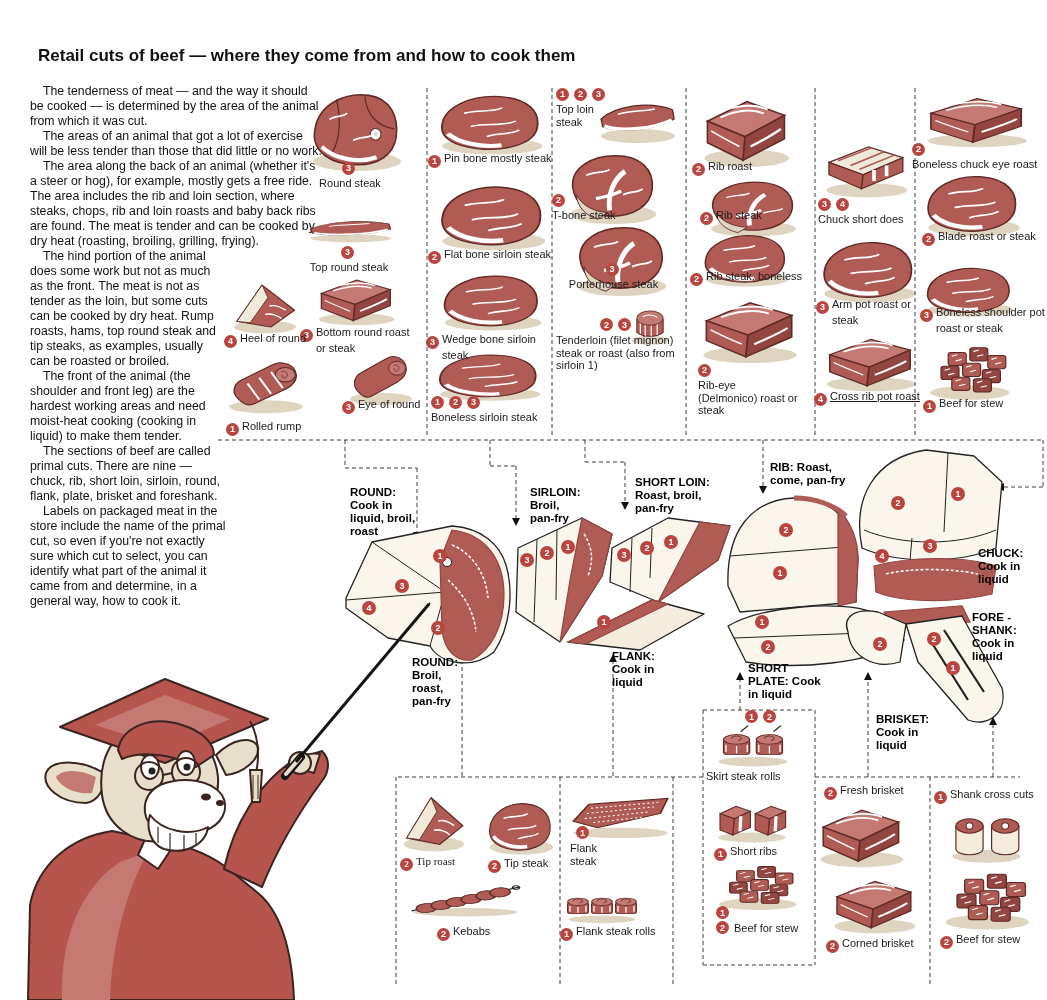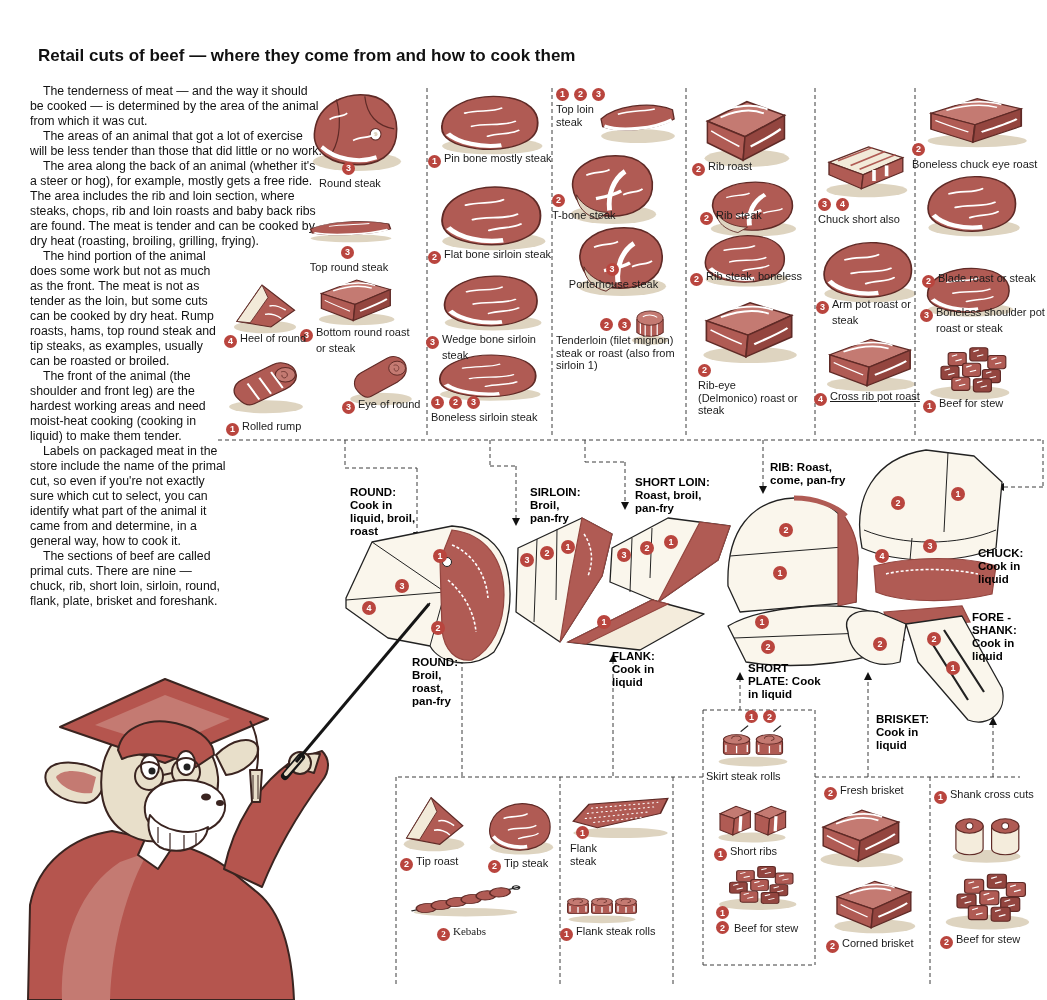--- a/index.html
+++ b/index.html
@@ -29,22 +29,22 @@
 <body>
 
 <div class="stage">
   <h2 class="subtitle">Retail cuts of beef — where they come from and how to cook them</h2>
   <div class="intro" id="intro">
       <p class="">The tenderness of meat — and the way it should be cooked — is determined by the area of the animal from which it was cut.</p>
       <p class="">The areas of an animal that got a lot of exercise will be less tender than those that did little or no work.</p>
       <p class="">The area along the back of an animal (whether it's a steer or hog), for example, mostly gets a free ride. The area includes the rib and loin section, where steaks, chops, rib and loin roasts and baby back ribs are found. The meat is tender and can be cooked by dry heat (roasting, broiling, grilling, frying).</p>
       <p class="narrow">The hind portion of the animal does some work but not as much as the front. The meat is not as tender as the loin, but some cuts can be cooked by dry heat. Rump roasts, hams, top round steak and tip steaks, as examples, usually can be roasted or broiled.</p>
       <p class="narrow">The front of the animal (the shoulder and front leg) are the hardest working areas and need moist-heat cooking (cooking in liquid) to make them tender.</p>
+      <p class="narrow">The sections of beef are called primal cuts. There are nine — chuck, rib, short loin, sirloin, round, flank, plate, brisket and foreshank.</p>
       <p class="narrow">Labels on packaged meat in the store include the name of the primal cut, so even if you're not exactly sure which cut to select, you can identify what part of the animal it came from and determine, in a general way, how to cook it.</p>
-      <p class="narrow">The sections of beef are called primal cuts. There are nine — chuck, rib, short loin, sirloin, round, flank, plate, brisket and foreshank.</p>
     </div>
   <div id="cuts-layer">
       <div class="cut-img" style="left: 306px; top: 88px; width: 98px; height: 84px;">
         <svg viewBox="0 0 100 80" preserveAspectRatio="none">
           <ellipse cx="52" cy="70" rx="45" ry="9" fill="#ded4c0"></ellipse>
           <path d="M9,40C13,14 42,4 64,7C86,10 95,27 92,47C89,64 74,73 52,73C28,73 5,62 9,40Z" fill="#b05b54" stroke="#5f2a26" stroke-width="1.6"></path>
           <path d="M31,11C36,28 35,48 27,61M60,8C62,25 72,36 90,39" stroke="#5f2a26" stroke-width="1.2" fill="none"></path>
           <path d="M16,56C30,68 54,72 72,66" stroke="#fff" stroke-width="4" fill="none"></path>
           <circle cx="71" cy="44" r="5.5" fill="#fff" stroke="#5f2a26"></circle>
           <circle cx="71" cy="44" r="2" fill="#ded4c0"></circle>
@@ -250,21 +250,21 @@
           <path d="M10,34L54,14L92,28L48,50Z" fill="#f2ead9" stroke="#5f2a26" stroke-width="1.5"></path>
           <path d="M20,32L58,15M34,38L72,20M44,43L84,24" stroke="#b05b54" stroke-width="2"></path>
           <path d="M10,34L10,50L46,68L48,50Z" fill="#b05b54" stroke="#5f2a26" stroke-width="1.5"></path>
           <path d="M48,50L46,68L92,46L92,28Z" fill="#b05b54" stroke="#5f2a26" stroke-width="1.5"></path>
           <path d="M60,58L60,44M74,52L74,38" stroke="#fff" stroke-width="4"></path>
         </svg>
       </div>
       <div class="cut-label" style="left: 818px; top: 198px; width: 100px;"><div class="mrow">
           <span class="badge">3</span>
           <span class="badge">4</span>
-        </div><span>Chuck short also</span></div>
+        </div><span>Chuck short does</span></div>
       <div class="cut-img" style="left: 816px; top: 236px; width: 104px; height: 68px;">
         <svg viewBox="0 0 100 80" preserveAspectRatio="none">
           <ellipse cx="52" cy="68" rx="44" ry="10" fill="#ded4c0"></ellipse>
           <path d="M8,42C10,20 34,6 58,8C84,10 95,27 91,48C87,66 62,75 38,71C17,67 6,58 8,42Z" fill="#b05b54" stroke="#5f2a26" stroke-width="1.6"></path>
           <path d="M13,53C22,64 42,70 60,67" stroke="#fff" stroke-width="5" fill="none"></path>
           <path d="M28,28C40,24 52,27 60,22M34,44C46,40 62,44 72,38M48,56C58,52 68,54 75,49" stroke="#fff" stroke-width="2" fill="none" stroke-linecap="round"></path>
         </svg>
       </div>
       <div class="cut-label hang" style="left: 816px; top: 298px; width: 100px;"><span class="badge">3</span><span>Arm pot roast or steak</span></div>
       <div class="cut-img" style="left: 820px; top: 330px; width: 98px; height: 62px;">
@@ -294,21 +294,21 @@
           <span class="badge">2</span>
         </div><span>Boneless chuck eye roast</span></div>
       <div class="cut-img" style="left: 920px; top: 170px; width: 104px; height: 68px;">
         <svg viewBox="0 0 100 80" preserveAspectRatio="none">
           <ellipse cx="52" cy="68" rx="44" ry="10" fill="#ded4c0"></ellipse>
           <path d="M8,42C10,20 34,6 58,8C84,10 95,27 91,48C87,66 62,75 38,71C17,67 6,58 8,42Z" fill="#b05b54" stroke="#5f2a26" stroke-width="1.6"></path>
           <path d="M13,53C22,64 42,70 60,67" stroke="#fff" stroke-width="5" fill="none"></path>
           <path d="M28,28C40,24 52,27 60,22M34,44C46,40 62,44 72,38M48,56C58,52 68,54 75,49" stroke="#fff" stroke-width="2" fill="none" stroke-linecap="round"></path>
         </svg>
       </div>
-      <div class="cut-label hang" style="left: 922px; top: 230px; width: 108px; margin-top: 42px;"><span class="badge">2</span><span>Blade roast or steak</span></div>
+      <div class="cut-label hang" style="left: 922px; top: 230px; width: 108px;"><span class="badge">2</span><span>Blade roast or steak</span></div>
       <div class="cut-img" style="left: 920px; top: 263px; width: 97px; height: 55px;">
         <svg viewBox="0 0 100 80" preserveAspectRatio="none">
           <ellipse cx="52" cy="68" rx="44" ry="10" fill="#ded4c0"></ellipse>
           <path d="M8,42C10,20 34,6 58,8C84,10 95,27 91,48C87,66 62,75 38,71C17,67 6,58 8,42Z" fill="#b05b54" stroke="#5f2a26" stroke-width="1.6"></path>
           <path d="M13,53C22,64 42,70 60,67" stroke="#fff" stroke-width="5" fill="none"></path>
           <path d="M28,28C40,24 52,27 60,22M34,44C46,40 62,44 72,38M48,56C58,52 68,54 75,49" stroke="#fff" stroke-width="2" fill="none" stroke-linecap="round"></path>
         </svg>
       </div>
       <div class="cut-label hang" style="left: 920px; top: 306px; width: 118px;"><span class="badge">3</span><span>Boneless shoulder pot roast or steak</span></div>
       <div class="cut-img" style="left: 923px; top: 340px; width: 90px; height: 62px;">
@@ -334,21 +334,21 @@
       </div>
       <div class="cut-label hang" style="left: 923px; top: 397px; width: 105px;"><span class="badge">1</span><span>Beef for stew</span></div>
       <div class="cut-img" style="left: 398px; top: 790px; width: 72px; height: 62px;">
         <svg viewBox="0 0 100 80" preserveAspectRatio="none">
           <ellipse cx="50" cy="70" rx="42" ry="9" fill="#ded4c0"></ellipse>
           <path d="M12,62L46,10L90,46L58,70Z" fill="#b05b54" stroke="#5f2a26" stroke-width="1.6"></path>
           <path d="M12,62L46,10L54,28L30,64Z" fill="#f2ead9" stroke="#5f2a26" stroke-width="1.2"></path>
           <path d="M56,40C64,38 72,42 78,46M50,52C58,50 68,54 72,58" stroke="#fff" stroke-width="2" fill="none"></path>
         </svg>
       </div>
-      <div class="cut-label hang" style="left: 400px; top: 855px; width: 85px;"><span class="badge">2</span><span>Tip roast</span></div>
+      <div class="cut-label hang" style="left: 400px; top: 855px; width: 85px; font-family: Liberation Serif, serif;"><span class="badge">2</span><span>Tip roast</span></div>
       <div class="cut-img" style="left: 484px; top: 798px; width: 72px; height: 58px;">
         <svg viewBox="0 0 100 80" preserveAspectRatio="none">
           <ellipse cx="52" cy="68" rx="44" ry="10" fill="#ded4c0"></ellipse>
           <path d="M8,42C10,20 34,6 58,8C84,10 95,27 91,48C87,66 62,75 38,71C17,67 6,58 8,42Z" fill="#b05b54" stroke="#5f2a26" stroke-width="1.6"></path>
           <path d="M13,53C22,64 42,70 60,67" stroke="#fff" stroke-width="5" fill="none"></path>
           <path d="M28,28C40,24 52,27 60,22M34,44C46,40 62,44 72,38M48,56C58,52 68,54 75,49" stroke="#fff" stroke-width="2" fill="none" stroke-linecap="round"></path>
         </svg>
       </div>
       <div class="cut-label hang" style="left: 488px; top: 857px; width: 85px;"><span class="badge">2</span><span>Tip steak</span></div>
       <div class="cut-img" style="left: 408px; top: 875px; width: 115px; height: 48px;">
@@ -357,21 +357,21 @@
           <line x1="3" y1="60" x2="97" y2="20" stroke="#222" stroke-width="2"></line>
           <circle cx="94" cy="21" r="3" fill="none" stroke="#222" stroke-width="1.5"></circle>
           <ellipse cx="16" cy="55" rx="9" ry="7.5" fill="#b05b54" stroke="#5f2a26" stroke-width="1.4" transform="rotate(-20 16 55)"></ellipse>
           <ellipse cx="29" cy="50" rx="9" ry="7.5" fill="#b05b54" stroke="#5f2a26" stroke-width="1.4" transform="rotate(-20 29 50)"></ellipse>
           <ellipse cx="42" cy="45" rx="9" ry="7.5" fill="#b05b54" stroke="#5f2a26" stroke-width="1.4" transform="rotate(-20 42 45)"></ellipse>
           <ellipse cx="55" cy="40" rx="9" ry="7.5" fill="#b05b54" stroke="#5f2a26" stroke-width="1.4" transform="rotate(-20 55 40)"></ellipse>
           <ellipse cx="68" cy="34" rx="9" ry="7.5" fill="#b05b54" stroke="#5f2a26" stroke-width="1.4" transform="rotate(-20 68 34)"></ellipse>
           <ellipse cx="80" cy="29" rx="9" ry="7.5" fill="#b05b54" stroke="#5f2a26" stroke-width="1.4" transform="rotate(-20 80 29)"></ellipse>
         </svg>
       </div>
-      <div class="cut-label hang" style="left: 437px; top: 925px; width: 80px; font-family: Liberation Serif, serif;"><span class="badge">2</span><span>Kebabs</span></div>
+      <div class="cut-label hang" style="left: 437px; top: 925px; width: 80px;"><span class="badge">2</span><span>Kebabs</span></div>
       <div class="cut-img" style="left: 568px; top: 790px; width: 105px; height: 52px;">
         <svg viewBox="0 0 100 80" preserveAspectRatio="none">
           <ellipse cx="50" cy="66" rx="45" ry="8" fill="#ded4c0"></ellipse>
           <path d="M5,48L20,22L95,13L88,36L28,58Z" fill="#b05b54" stroke="#5f2a26" stroke-width="1.6"></path>
           <path d="M22,28L86,19M18,36L82,26M16,44L76,34M24,50L70,42" stroke="#fff" stroke-width="1.6" stroke-dasharray="2 2.5"></path>
         </svg>
       </div>
       <div class="mrow abs" style="left: 576px; top: 826px;">
         <span class="badge">1</span>
       </div>

